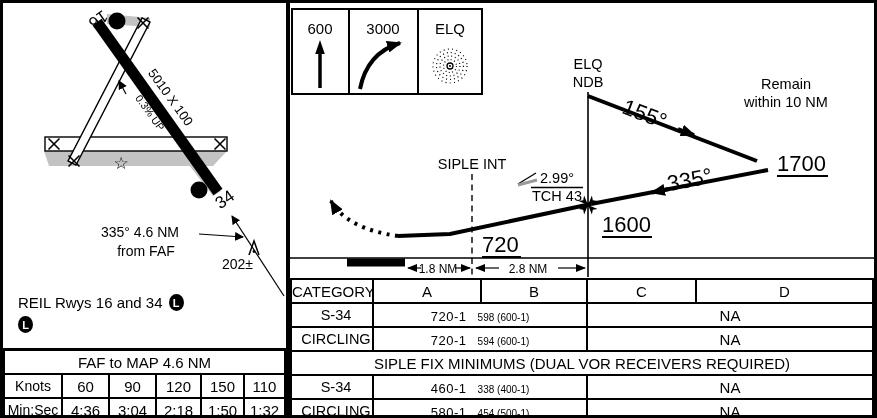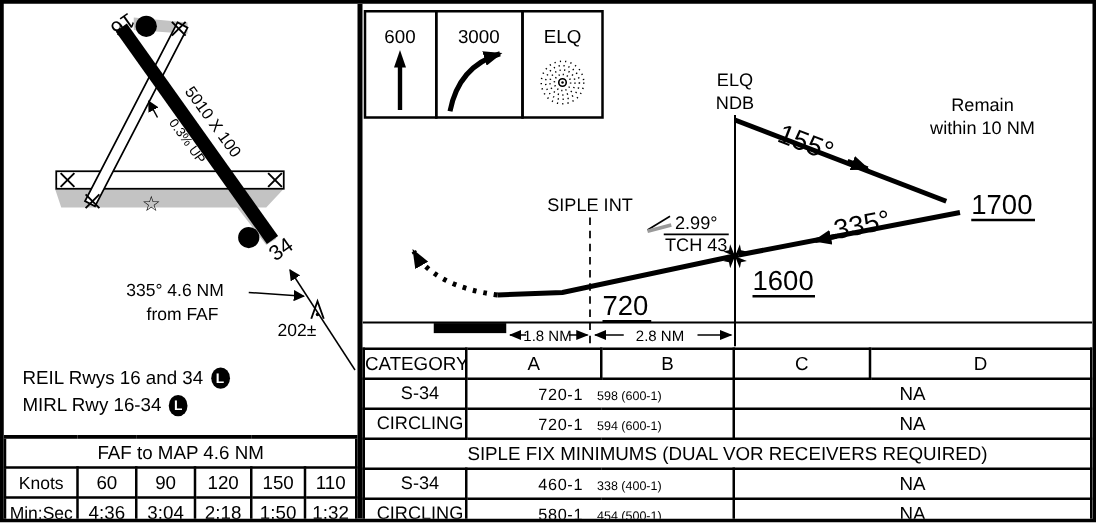--- a/index.html
+++ b/index.html
@@ -94,21 +94,20 @@
       </g>
       <text x="219" y="266" font-size="14">202±</text>
     </svg>
 
     
     <div class="lights" style="top:291px;">
       <span>REIL Rwys 16 and 34</span>
       <span class="badge">L</span>
     </div>
     <div class="lights" style="top:313px;">
-      <span>MIRL Rwy 16-34</span>
       <span class="badge">L</span>
     </div>
 
     
     <table class="tbl-timing">
       <colgroup>
           <col style="width:58px">
           <col style="width:47px">
           <col style="width:47px">
           <col style="width:45px">

